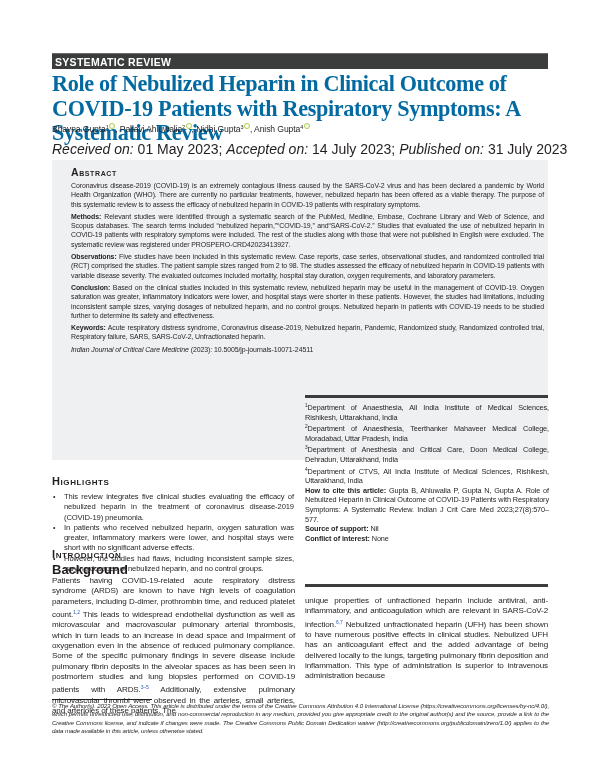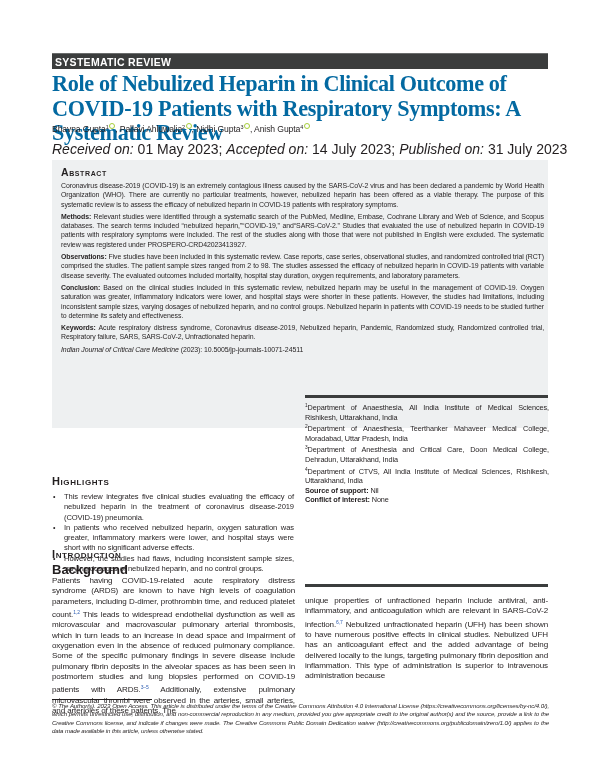--- a/index.html
+++ b/index.html
@@ -29,22 +29,22 @@
     display: inline-block; width: 6px; height: 6px; border-radius: 50%;
     border: 1.4px solid #a6ce39; vertical-align: 3px; margin-left: 0.5px;
   }
 
   .dates {
     position: absolute; left: 52px; top: 141px; font-size: 14px; color: #231f20;
   }
   .dates i { font-style: italic; }
 
   .abstract-box {
-    position: absolute; left: 52px; top: 160px; width: 496px; height: 268px;
-    background: #eef0f1; padding: 6px 4px 0 9px;
+    position: absolute; left: 52px; top: 160px; width: 496px; height: 300px;
+    background: #eef0f1; padding: 6px 4px 0 19px;
   }
   .abstract-title {
     font-weight: bold; font-size: 10.5px; letter-spacing: 0.6px; margin-bottom: 3px;
     font-variant: small-caps;
   }
   .abs-para {
     font-size: 6.95px; line-height: 9.3px; text-align: justify; margin-bottom: 3px;
     letter-spacing: -0.08px;
   }
   .abs-para b { font-weight: bold; }
@@ -142,20 +142,21 @@
 <p class="intro-para body-text" style="top:576px">
   <span>Patients having COVID-19-related acute respiratory distress syndrome (ARDS) are known to have high levels of coagulation parameters, including D-dimer, prothrombin time, and reduced platelet count.</span><sup>1,2</sup><span> This leads to widespread endothelial dysfunction as well as microvascular and macrovascular pulmonary arterial thrombosis, which in turn leads to an increase in dead space and impairment of oxygenation even in the absence of reduced pulmonary compliance. Some of the specific pulmonary findings in severe disease include pulmonary fibrin deposits in the alveolar spaces as has been seen in postmortem studies and lung biopsies performed on COVID-19 patients with ARDS.</span><sup>3–5</sup><span> Additionally, extensive pulmonary microvascular thrombi were observed in the arteries, small arteries, and arterioles of these patients. The</span>
 </p>
 
 <div class="aff-rule-top" style="top:395px"></div>
 <div class="affiliations" style="top:401px">
   <p class="aff-line"><sup>1</sup><span>Department of Anaesthesia, All India Institute of Medical Sciences, Rishikesh, Uttarakhand, India</span></p>
   <p class="aff-line"><sup>2</sup><span>Department of Anaesthesia, Teerthanker Mahaveer Medical College, Moradabad, Uttar Pradesh, India</span></p>
   <p class="aff-line"><sup>3</sup><span>Department of Anesthesia and Critical Care, Doon Medical College, Dehradun, Uttarakhand, India</span></p>
   <p class="aff-line"><sup>4</sup><span>Department of CTVS, All India Institute of Medical Sciences, Rishikesh, Uttarakhand, India</span></p>
+  <p class="aff-line"><b>How to cite this article:</b><span> Gupta B, Ahluwalia P, Gupta N, Gupta A. Role of Nebulized Heparin in Clinical Outcome of COVID-19 Patients with Respiratory Symptoms: A Systematic Review. Indian J Crit Care Med 2023;27(8):570–577.</span></p>
   <p class="aff-line"><b>Source of support:</b><span> Nil</span></p>
   <p class="aff-line"><b>Conflict of interest:</b><span> None</span></p>
 </div>
 <div class="aff-rule-bottom" style="top:584px"></div>
 
 <p class="right-para body-text" style="top:596px">
   <span>unique properties of unfractioned heparin include antiviral, anti-inflammatory, and anticoagulation which are relevant in SARS-CoV-2 infection.</span><sup>6,7</sup><span> Nebulized unfractionated heparin (UFH) has been shown to have numerous positive effects in clinical studies. Nebulized UFH has an anticoagulant effect and the added advantage of being delivered locally to the lungs, targeting pulmonary fibrin deposition and inflammation. This type of administration is superior to intravenous administration because</span>
 </p>
 
 <div class="footer-rule" style="top:699px"></div>

